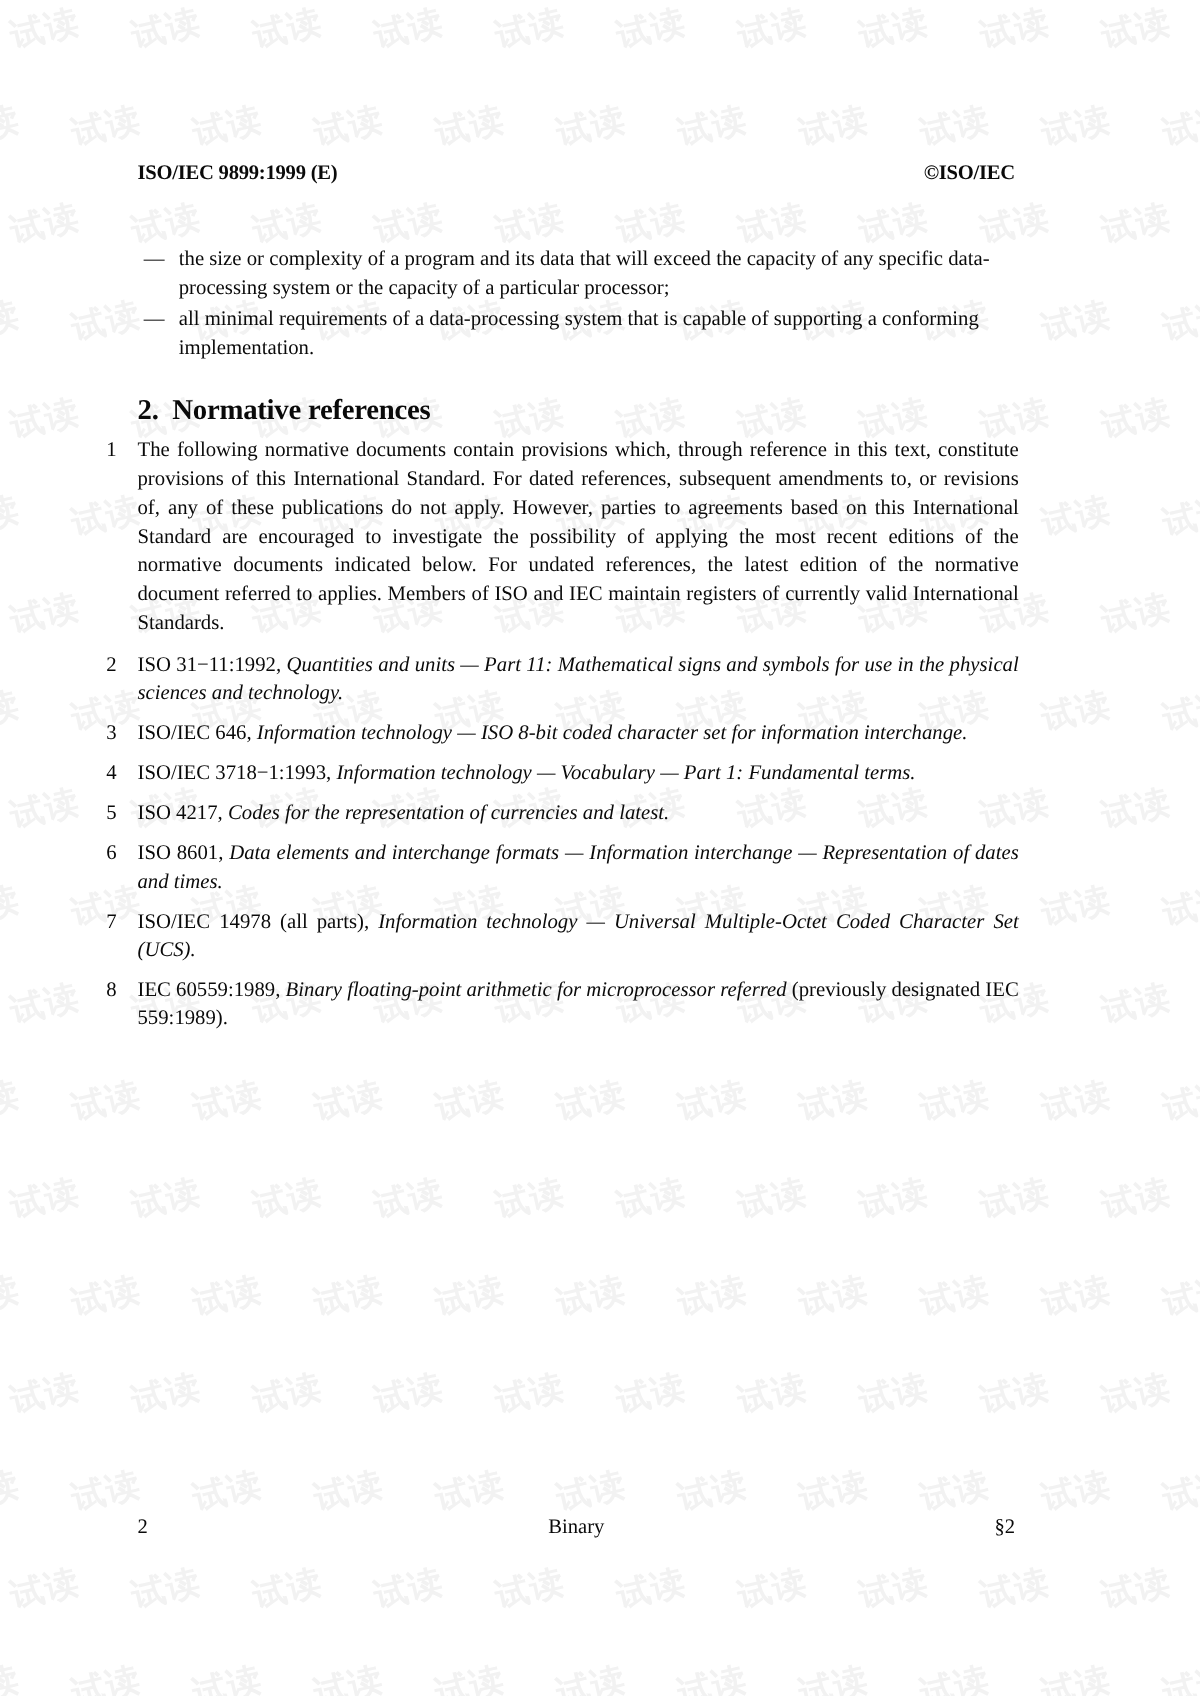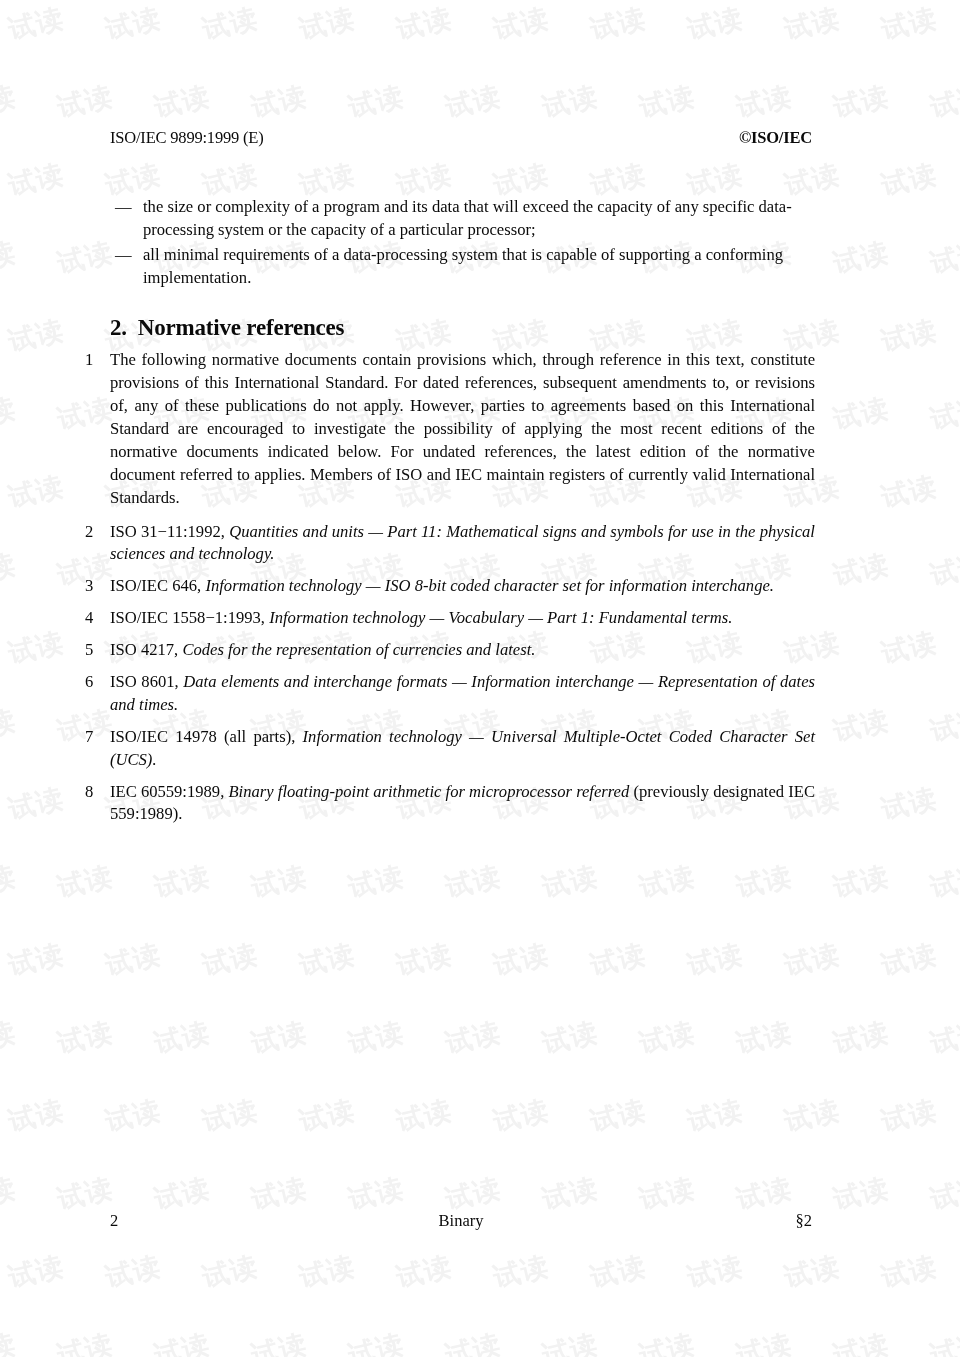--- a/index.html
+++ b/index.html
@@ -53,21 +53,21 @@
     position: absolute;
     top: 128px;
     left: 110px;
     width: 702px;
     display: flex;
     justify-content: space-between;
     align-items: baseline;
     font-size: 16.5px;
   }
   .rh-left {
-    font-weight: 400;
+    font-weight: 700;
     letter-spacing: -0.2px;
   }
   .rh-right {
     font-weight: 700;
     letter-spacing: -0.2px;
   }
 
   
   .body-col {
     position: absolute;
@@ -383,21 +383,21 @@
         <div class="para-text"><span>ISO 31−11:1992, </span><em>Quantities and units — Part 11: Mathematical signs and symbols for use in the physical sciences and technology.</em><span></span></div>
       </div>
 
       <div class="para-block tight">
         <span class="para-num">3</span>
         <div class="para-text"><span>ISO/IEC 646, </span><em>Information technology — ISO 8-bit coded character set for information interchange.</em><span></span></div>
       </div>
 
       <div class="para-block tight">
         <span class="para-num">4</span>
-        <div class="para-text"><span>ISO/IEC 1558−1:1993, </span><em>Information technology — Vocabulary — Part 1: Fundamental terms.</em><span></span></div>
+        <div class="para-text"><span>ISO/IEC 3718−1:1993, </span><em>Information technology — Vocabulary — Part 1: Fundamental terms.</em><span></span></div>
       </div>
 
       <div class="para-block tight">
         <span class="para-num">5</span>
         <div class="para-text ragged"><span>ISO 4217, </span><em>Codes for the representation of currencies and latest.</em><span></span></div>
       </div>
 
       <div class="para-block tight">
         <span class="para-num">6</span>
         <div class="para-text"><span>ISO 8601, </span><em>Data elements and interchange formats — Information interchange — Representation of dates and times.</em><span></span></div>

